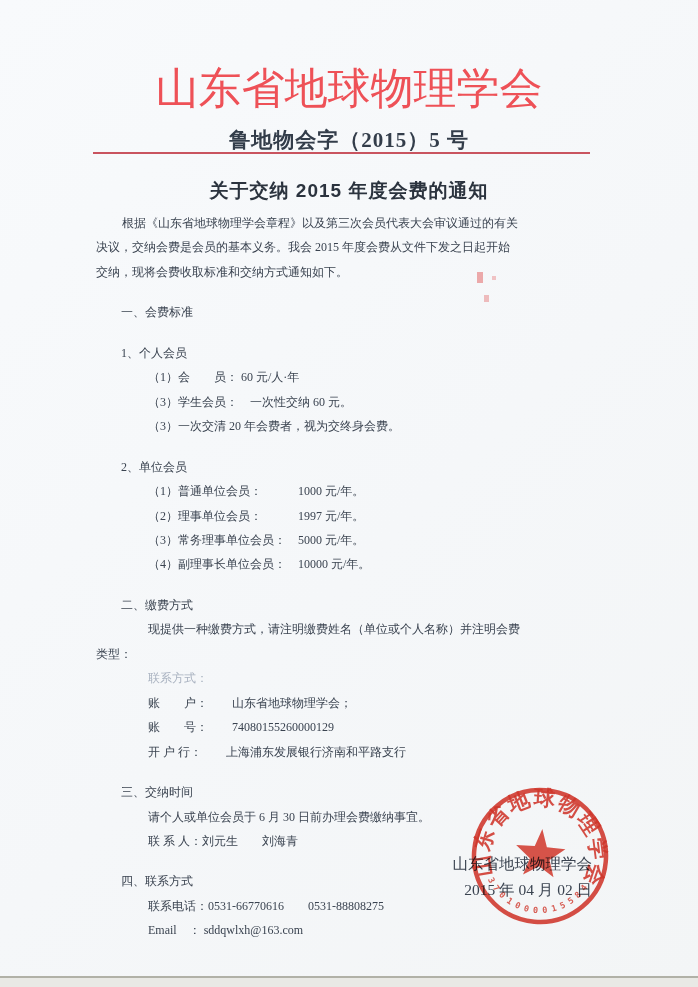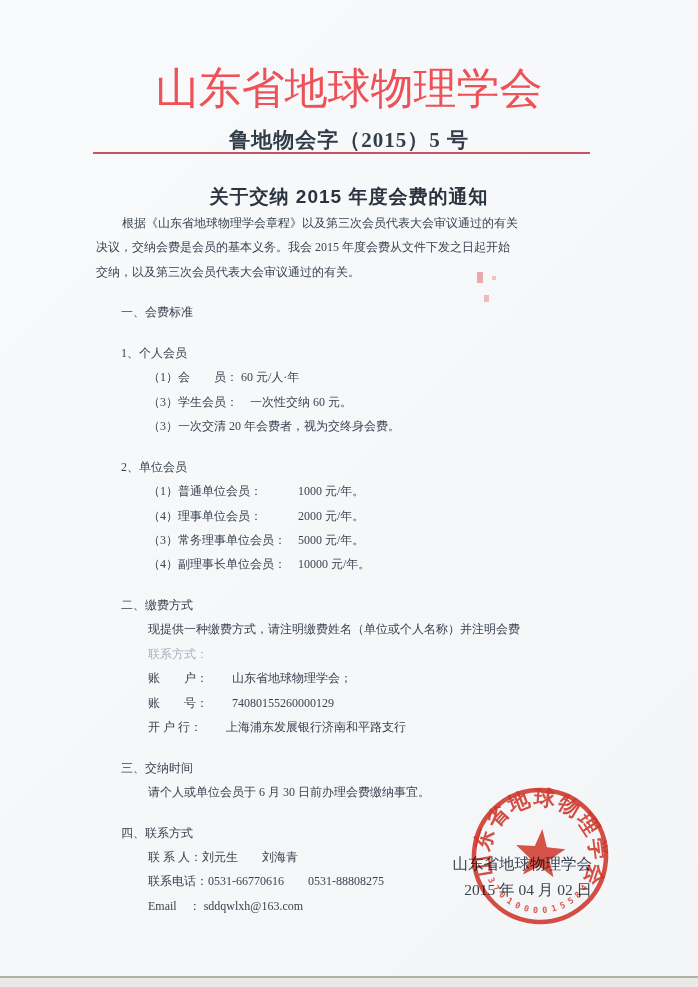--- a/index.html
+++ b/index.html
@@ -23,21 +23,21 @@
   .doc-number{
     position:absolute;left:0;top:126px;width:698px;
     text-align:center;font-size:21px;font-weight:bold;
     color:#333d4a;letter-spacing:1px;white-space:nowrap;
   }
   .red-rule{
     position:absolute;left:93px;top:152px;width:497px;height:2px;
     background:#c9545f;
   }
   .doc-title{
-    position:absolute;left:0;top:184px;width:698px;
+    position:absolute;left:0;top:178px;width:698px;
     text-align:center;font-size:19px;font-weight:bold;
     color:#2b333e;letter-spacing:1px;
     font-family:"Liberation Sans", sans-serif;
     white-space:nowrap;
   }
   .body-text{
     position:absolute;left:96px;top:211px;width:516px;
     font-size:12px;color:#3a4350;line-height:24.45px;
   }
   .ln{white-space:nowrap;}
@@ -75,41 +75,42 @@
 
   <div class="doc-number">鲁地物会字（2015）5 号</div>
 
   <div class="red-rule"></div>
 
   <div class="doc-title">关于交纳 2015 年度会费的通知</div>
 
   <div class="body-text">
     <div class="ln pind">根据《山东省地球物理学会章程》以及第三次会员代表大会审议通过的有关</div>
     <div class="ln">决议，交纳会费是会员的基本义务。我会 2015 年度会费从文件下发之日起开始</div>
-    <div class="ln">交纳，以及第三次会员代表大会审议通过的有关。</div>
+    <div class="ln">交纳，现将会费收取标准和交纳方式通知如下。</div>
     <div class="ln ind1">一、会费标准</div>
     <div class="ln ind1">1、个人会员</div>
     <div class="ln ind2">（1）会　　员：  60 元/人·年</div>
     <div class="ln ind2">（3）学生会员：　一次性交纳 60 元。</div>
     <div class="ln ind2">（3）一次交清 20 年会费者，视为交终身会费。</div>
     <div class="ln ind1">2、单位会员</div>
     <div class="ln ind2">（1）普通单位会员：　　　1000 元/年。</div>
-    <div class="ln ind2">（4）理事单位会员：　　　2000 元/年。</div>
+    <div class="ln ind2">（2）理事单位会员：　　　1997 元/年。</div>
     <div class="ln ind2">（3）常务理事单位会员：　5000 元/年。</div>
     <div class="ln ind2">（4）副理事长单位会员：　10000 元/年。</div>
     <div class="ln ind1">二、缴费方式</div>
     <div class="ln ind2">现提供一种缴费方式，请注明缴费姓名（单位或个人名称）并注明会费</div>
+    <div class="ln">类型：</div>
     <div class="ln ind2 faded">联系方式：</div>
     <div class="ln ind2">账　　户：　　山东省地球物理学会；</div>
     <div class="ln ind2">账　　号：　　74080155260000129</div>
     <div class="ln ind2">开 户 行：　　上海浦东发展银行济南和平路支行</div>
     <div class="ln ind1">三、交纳时间</div>
     <div class="ln ind2">请个人或单位会员于 6 月 30 日前办理会费缴纳事宜。</div>
+    <div class="ln ind2">联 系 人：刘元生　　刘海青</div>
     <div class="ln ind1">四、联系方式</div>
-    <div class="ln ind2">联 系 人：刘元生　　刘海青</div>
     <div class="ln ind2">联系电话：0531-66770616　　0531-88808275</div>
     <div class="ln ind2">Email　：  sddqwlxh@163.com</div>
   </div>
 
   <div class="signature">
     <div>山东省地球物理学会</div>
     <div>2015 年 04 月 02 日</div>
   </div>
 
   <svg class="seal" viewBox="0 0 150 150" xmlns="http://www.w3.org/2000/svg">

